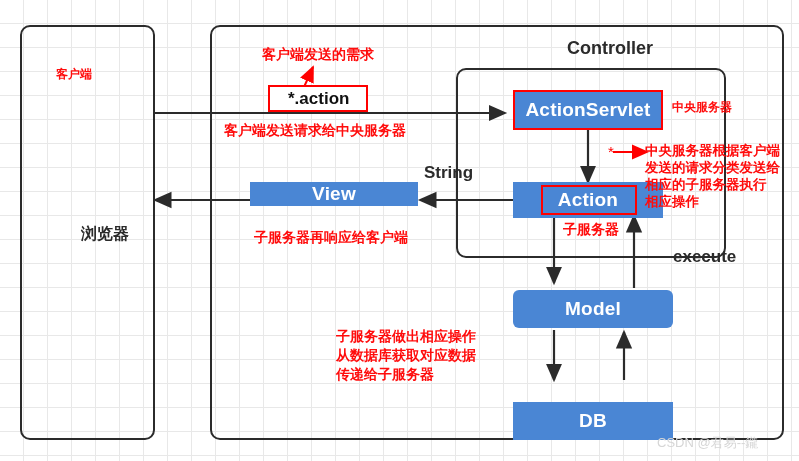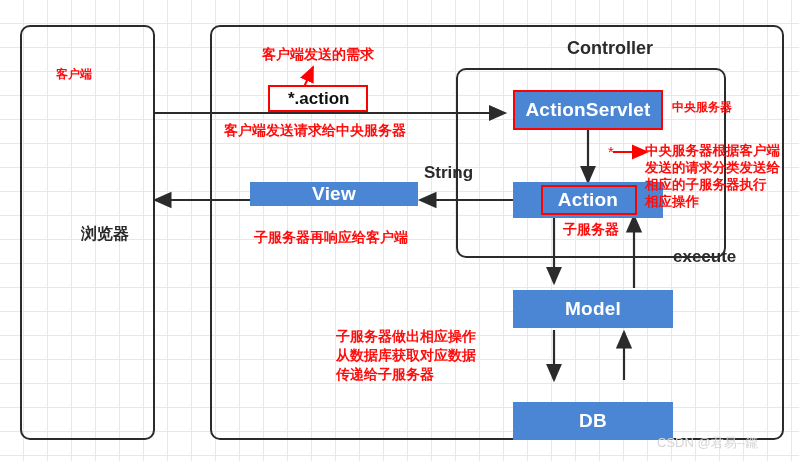--- a/index.html
+++ b/index.html
@@ -171,21 +171,21 @@
 
   <div class="node blue-box" style="left:513px; top:182px; width:150px; height:36px;">
     <span>Action</span>
   </div>
   <div class="red-outline" style="left:541px; top:185px; width:96px; height:30px;"></div>
 
   <div class="node blue-box" style="left:250px; top:182px; width:168px; height:24px;">
     <span>View</span>
   </div>
 
-  <div class="node blue-box" style="left:513px; top:290px; width:160px; height:38px;">
+  <div class="node blue-box" style="left:513px; top:290px; width:160px; height:38px;border-radius:6px;">
     <span>Model</span>
   </div>
 
   <div class="node blue-box" style="left:513px; top:384px; width:160px; height:38px;margin-top:18px;">
     <span>DB</span>
   </div>
 
   <div class="action-chip" style="left:268px; top:85px; width:100px; height:27px;">
     <span>*.action</span>
   </div>

